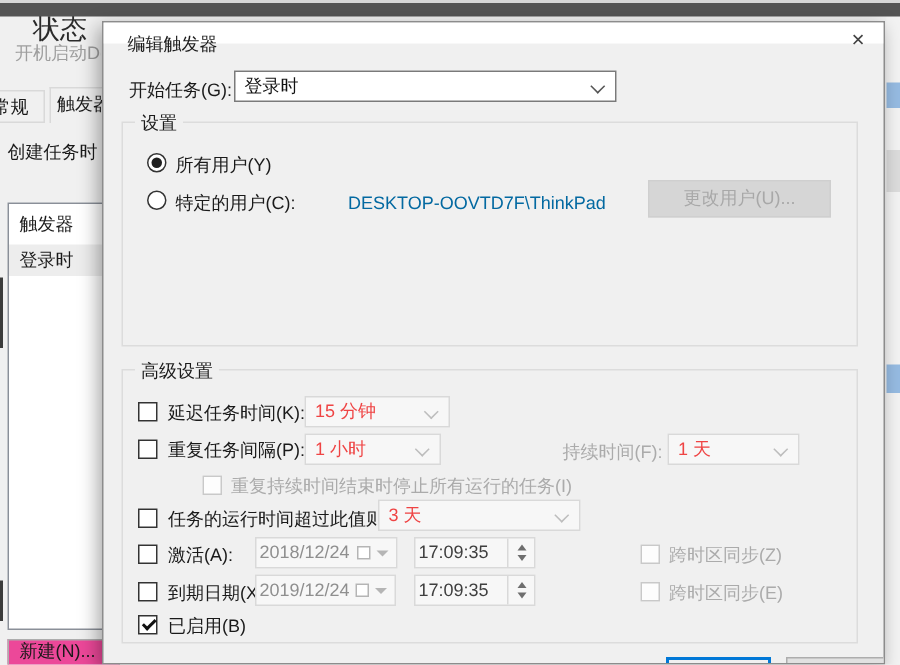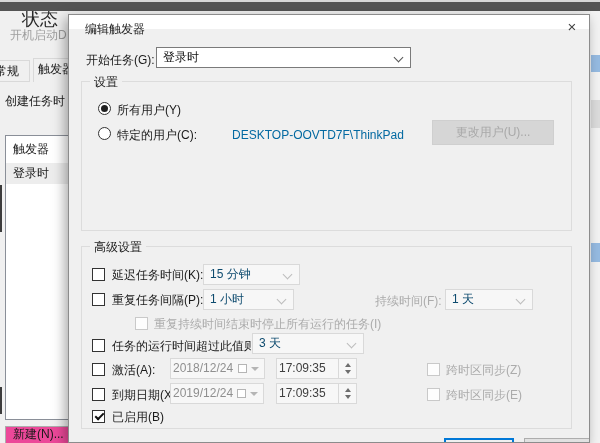--- a/index.html
+++ b/index.html
@@ -25,21 +25,21 @@
   .radio{position:absolute;width:13px;height:13px;box-sizing:border-box;border:1px solid #333;
       border-radius:50%;background:#fff}
   .radio.sel::after{content:"";position:absolute;left:2px;top:2px;width:7px;height:7px;
       border-radius:50%;background:#1f1f1f}
 
   
   .combo{position:absolute;box-sizing:border-box;height:21px;background:#fff;
       border:1px solid #7a7a7a;line-height:19px;padding-left:6px;color:#111}
   .combo .chev{position:absolute;right:8px;top:6px;width:6px;height:6px;
       border-right:1px solid #555;border-bottom:1px solid #555;transform:rotate(45deg)}
-  .combo.disabled{background:#f7f7f7;border-color:#d9d9d9;color:#0c4a6e}
+  .combo.disabled{background:#f7f7f7;border-color:#d9d9d9;color:#ef4444}
   .combo.disabled .chev{border-color:#bdbdbd}
 
   
   .datebox,.timebox{position:absolute;box-sizing:border-box;height:21px;background:#f7f7f7;
       border:1px solid #d9d9d9;line-height:19px;padding-left:2px}
   .datebox{color:#8f8f8f}
   .timebox{color:#3f3f3f}
   .cal{position:absolute;right:17px;top:5px;width:9px;height:9px;box-sizing:border-box;
       border:1px solid #b5b5b5;background:#fff}
   .dtri{position:absolute;right:5px;top:8px;width:0;height:0;
@@ -156,21 +156,21 @@
     <div class="combo disabled" style="left:363px;top:42px;width:88px">
       <span>1 天</span>
       <span class="chev"></span>
     </div>
 
     <span class="cb disabled" style="left:53px;top:70px"></span>
     <span class="abs lbl dis" style="left:72px;top:69px">重复持续时间结束时停止所有运行的任务(I)</span>
 
     <span class="cb" style="left:10px;top:92px"></span>
     <span class="abs lbl" style="left:30px;top:91px">任务的运行时间超过此值则停止执行(L):</span>
-    <div class="combo disabled" style="left:170px;top:86px;width:112px">
+    <div class="combo disabled" style="left:170px;top:86px;width:135px">
       <span>3 天</span>
       <span class="chev"></span>
     </div>
 
     <span class="cb" style="left:10px;top:116px"></span>
     <span class="abs lbl" style="left:30px;top:115px">激活(A):</span>
     <div class="datebox" style="left:88px;top:111px;width:95px">
       <span>2018/12/24</span>
       <span class="cal"></span>
       <span class="dtri"></span>

